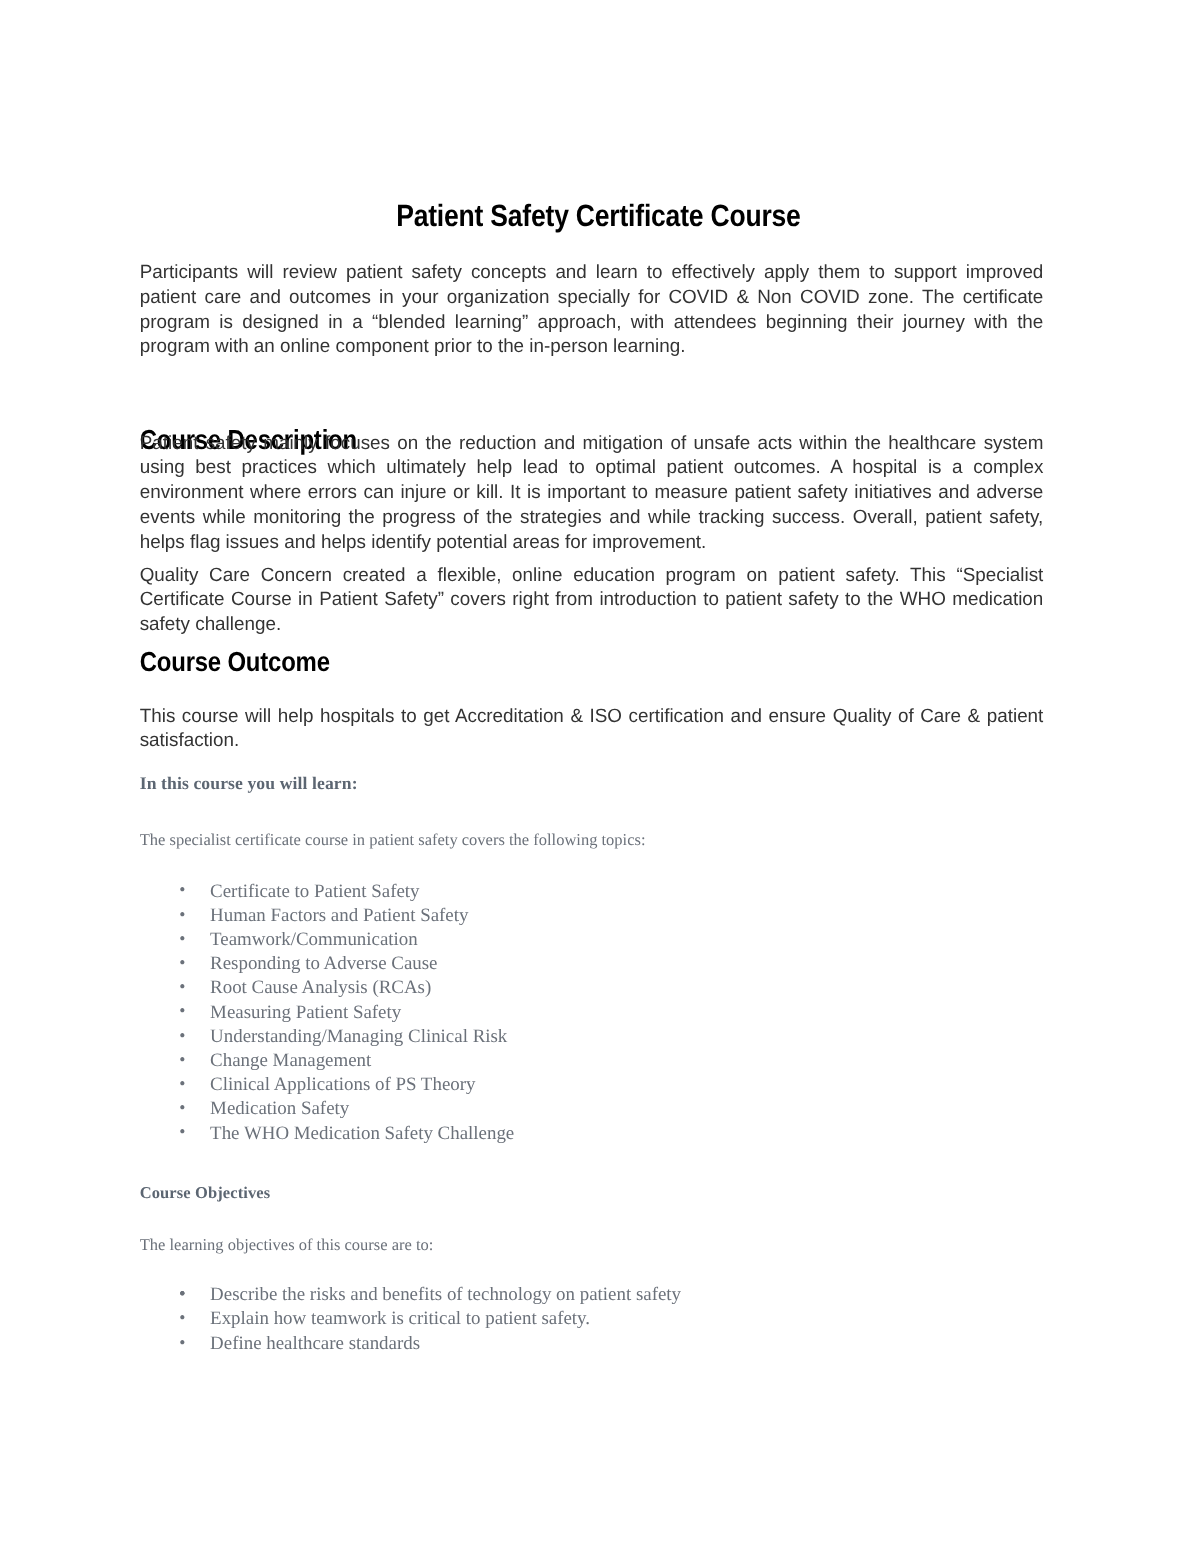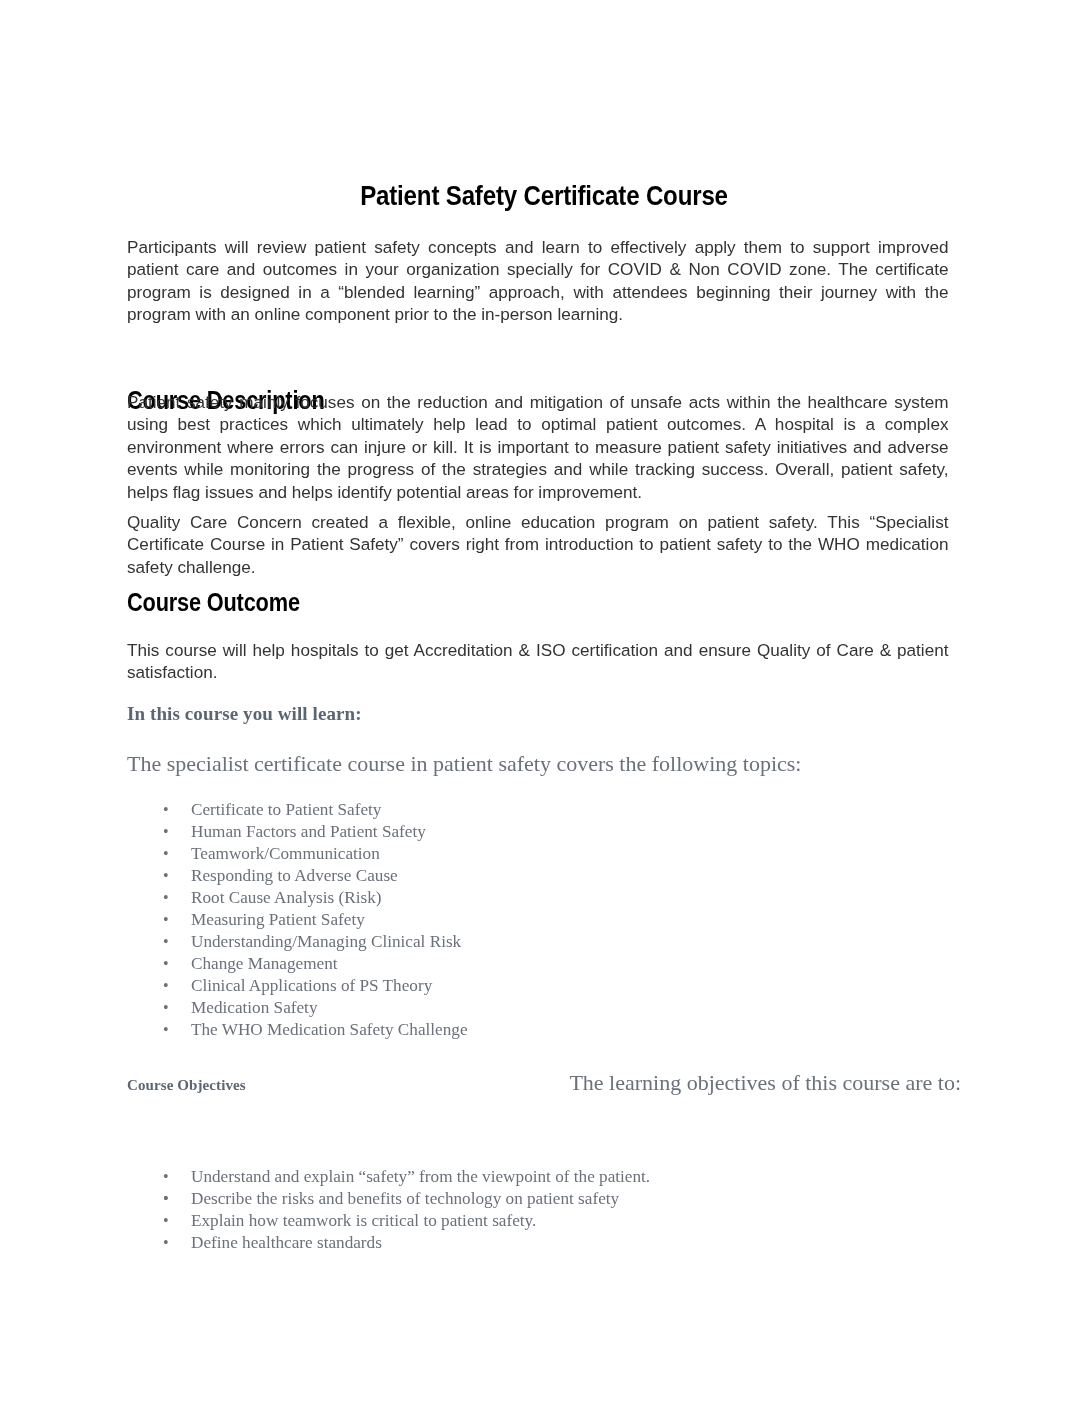--- a/index.html
+++ b/index.html
@@ -73,38 +73,38 @@
     text-justify: inter-word;
     margin: 0;
     transform: scaleX(0.985);
     transform-origin: left top;
   }
 
   
   .serif-head {
     font-family: "Liberation Serif", serif;
     font-weight: 700;
-    font-size: 19px;
+    font-size: 16px;
     line-height: 1.2;
     color: #5c6672;
     margin: 0;
     letter-spacing: 0.1px;
   }
   .serif-subhead {
     font-family: "Liberation Serif", serif;
     font-weight: 700;
     font-size: 15px;
     line-height: 1.2;
     color: #5c6672;
     margin: 0;
     letter-spacing: 0.1px;
   }
   .serif-para {
     font-family: "Liberation Serif", serif;
-    font-size: 22px;
+    font-size: 15px;
     line-height: 22px;
     color: #6b717a;
     margin: 0;
   }
 
   ul.bullets {
     list-style: none;
     margin: 0;
     padding: 0;
   }
@@ -185,21 +185,21 @@
         <li>
           <span class="bullet-dot">•</span>
           <span>Teamwork/Communication</span>
         </li>
         <li>
           <span class="bullet-dot">•</span>
           <span>Responding to Adverse Cause</span>
         </li>
         <li>
           <span class="bullet-dot">•</span>
-          <span>Root Cause Analysis (Risk)</span>
+          <span>Root Cause Analysis (RCAs)</span>
         </li>
         <li>
           <span class="bullet-dot">•</span>
           <span>Measuring Patient Safety</span>
         </li>
         <li>
           <span class="bullet-dot">•</span>
           <span>Understanding/Managing Clinical Risk</span>
         </li>
         <li>
@@ -218,29 +218,28 @@
           <span class="bullet-dot">•</span>
           <span>The WHO Medication Safety Challenge</span>
         </li>
       </ul>
     </div>
 
     <div class="blk" style="top:1076px;">
       <h4 class="serif-subhead">Course Objectives</h4>
     </div>
 
-    <div class="blk" style="top:1072px;text-align:right;">
+    <div class="blk" style="top:1121px;">
       <p class="serif-para">The learning objectives of this course are to:</p>
     </div>
 
     <div class="blk" style="top:1166px;">
       <ul class="bullets">
         <li>
           <span class="bullet-dot">•</span>
-          <span>Understand and explain “safety” from the viewpoint of the patient.</span>
         </li>
         <li>
           <span class="bullet-dot">•</span>
         </li>
         <li>
           <span class="bullet-dot">•</span>
           <span>Describe the risks and benefits of technology on patient safety</span>
         </li>
         <li>
           <span class="bullet-dot">•</span>

